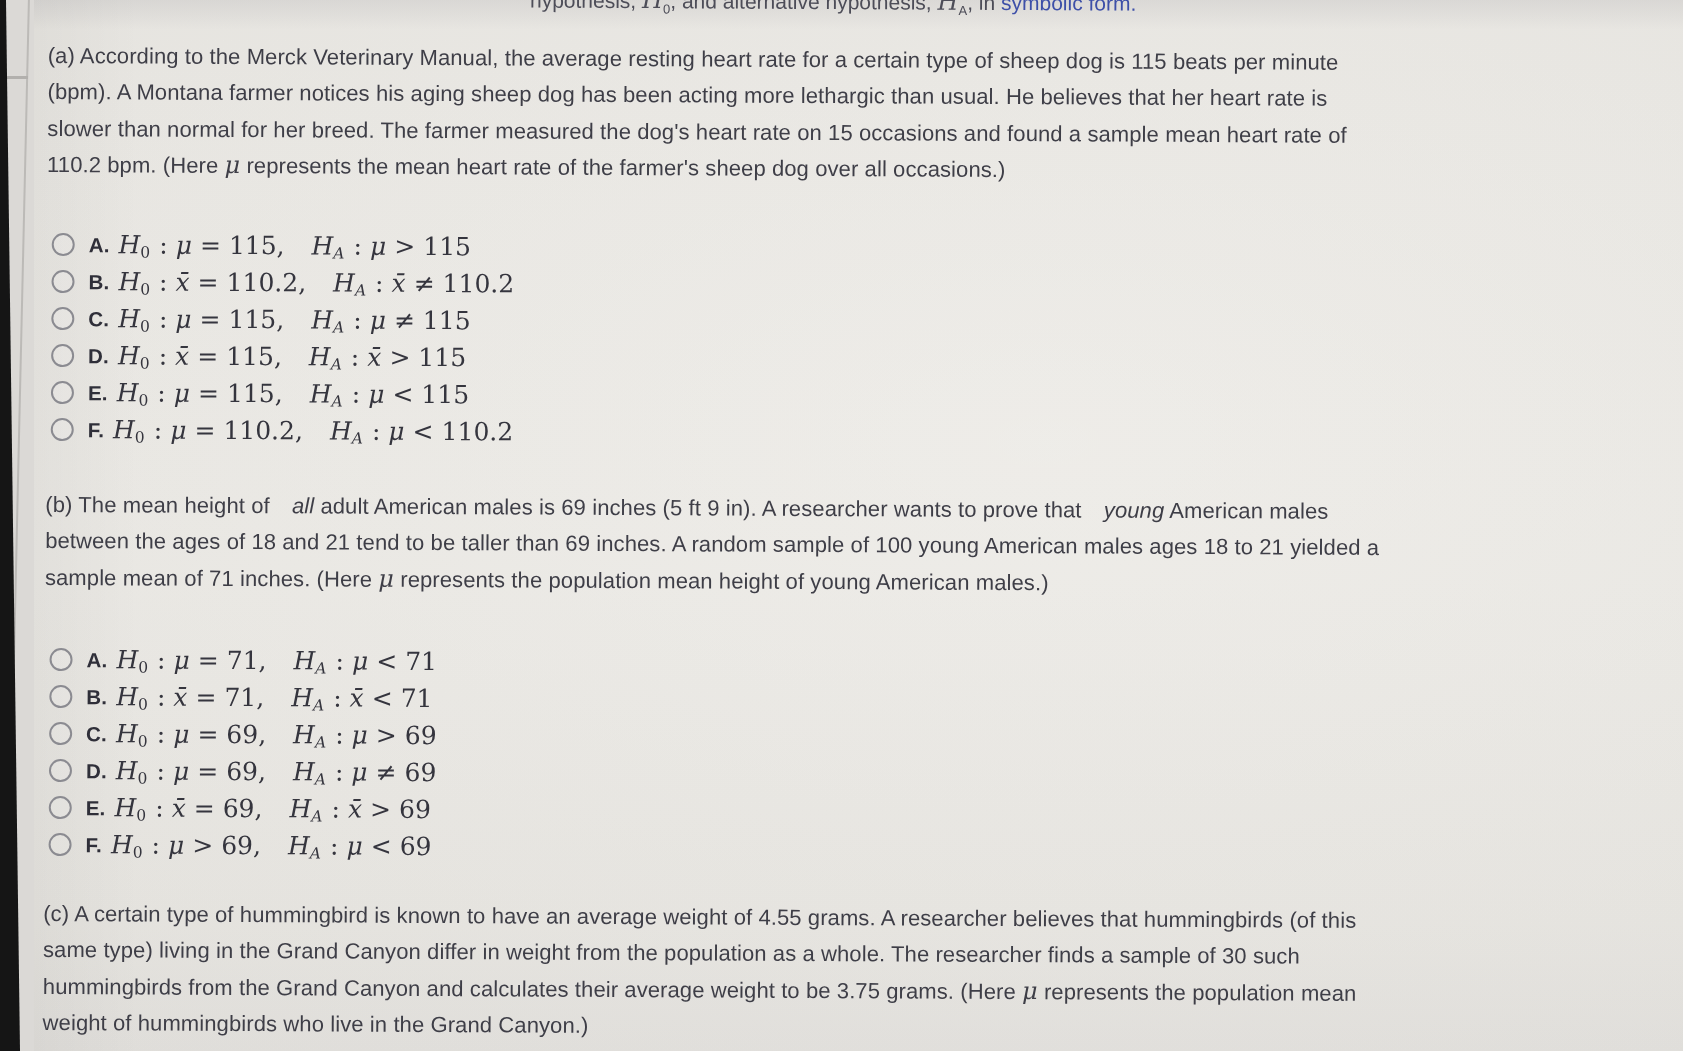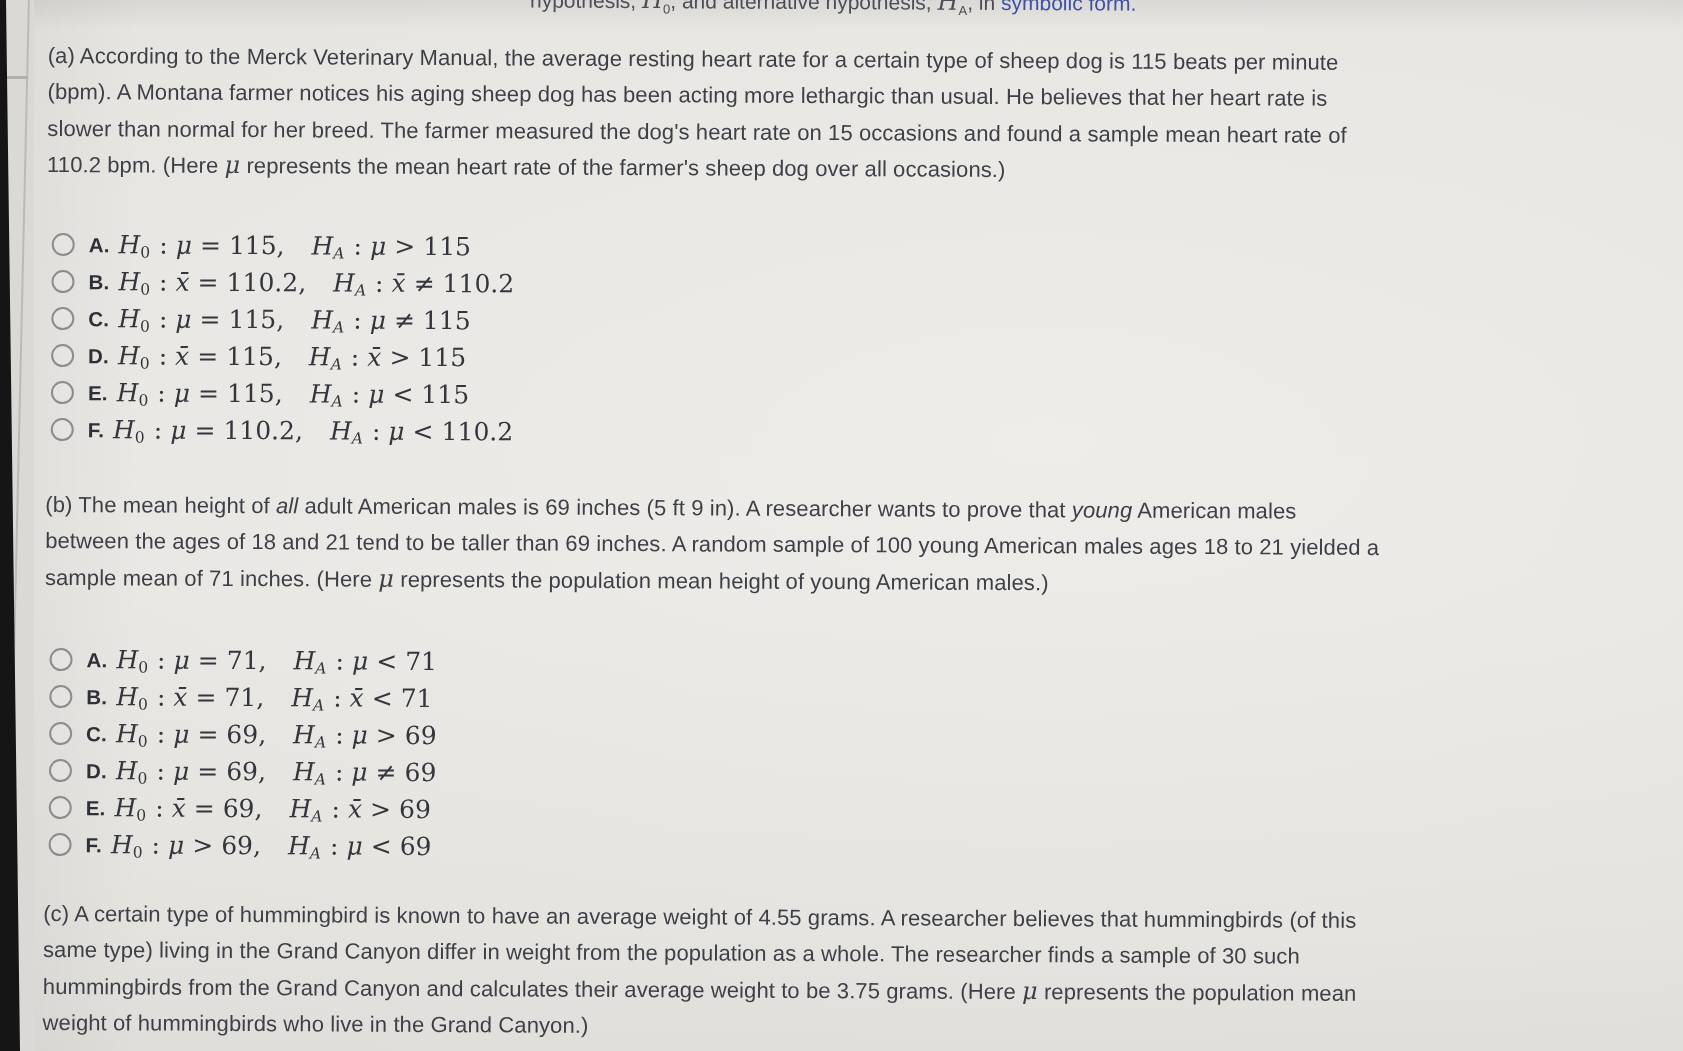--- a/index.html
+++ b/index.html
@@ -18,21 +18,21 @@
   .gutter-tick{position:absolute;left:2px;top:76px;width:26px;height:2.5px;background:#b2b0ad;z-index:5;}
   .black-edge{position:absolute;left:0;top:0;width:24px;height:100%;background:#151515;z-index:6;
     clip-path:polygon(0 0, 6px 0, 20px 100%, 0 100%);}
   
   .content{position:absolute;left:48px;top:0;width:1600px;height:1051px;z-index:2;
     transform:rotate(0.3deg);transform-origin:0 0;}
   .topline{position:absolute;top:-15px;left:482px;font-size:21px;line-height:24px;color:#4d4d58;white-space:nowrap;}
   .topline .blue{color:#3d4fa8;}
   .topline sub{font-size:13px;}
   .para{position:absolute;font-size:22px;line-height:36.4px;color:#3e3e47;letter-spacing:0.1px;width:1600px;}
-  .para .em{font-style:italic;}
+  .para .em{font-style:italic;margin-left:16px;}
   .mvar{font-family:"DejaVu Serif",serif;font-style:italic;font-size:24px;line-height:1;}
   #para-a{top:38px;}
   #para-b{top:487px;}
   #para-c{top:896px;}
   .opts{position:absolute;left:0;}
   #opts-a{top:226px;}
   #opts-b{top:641px;}
   .opt-row{height:37px;display:flex;align-items:center;}
   .radio{width:19px;height:19px;border:2px solid #8b8b91;border-radius:50%;
     margin:0 14px 0 5px;flex:none;background:rgba(255,255,255,0.12);box-sizing:content-box;}

